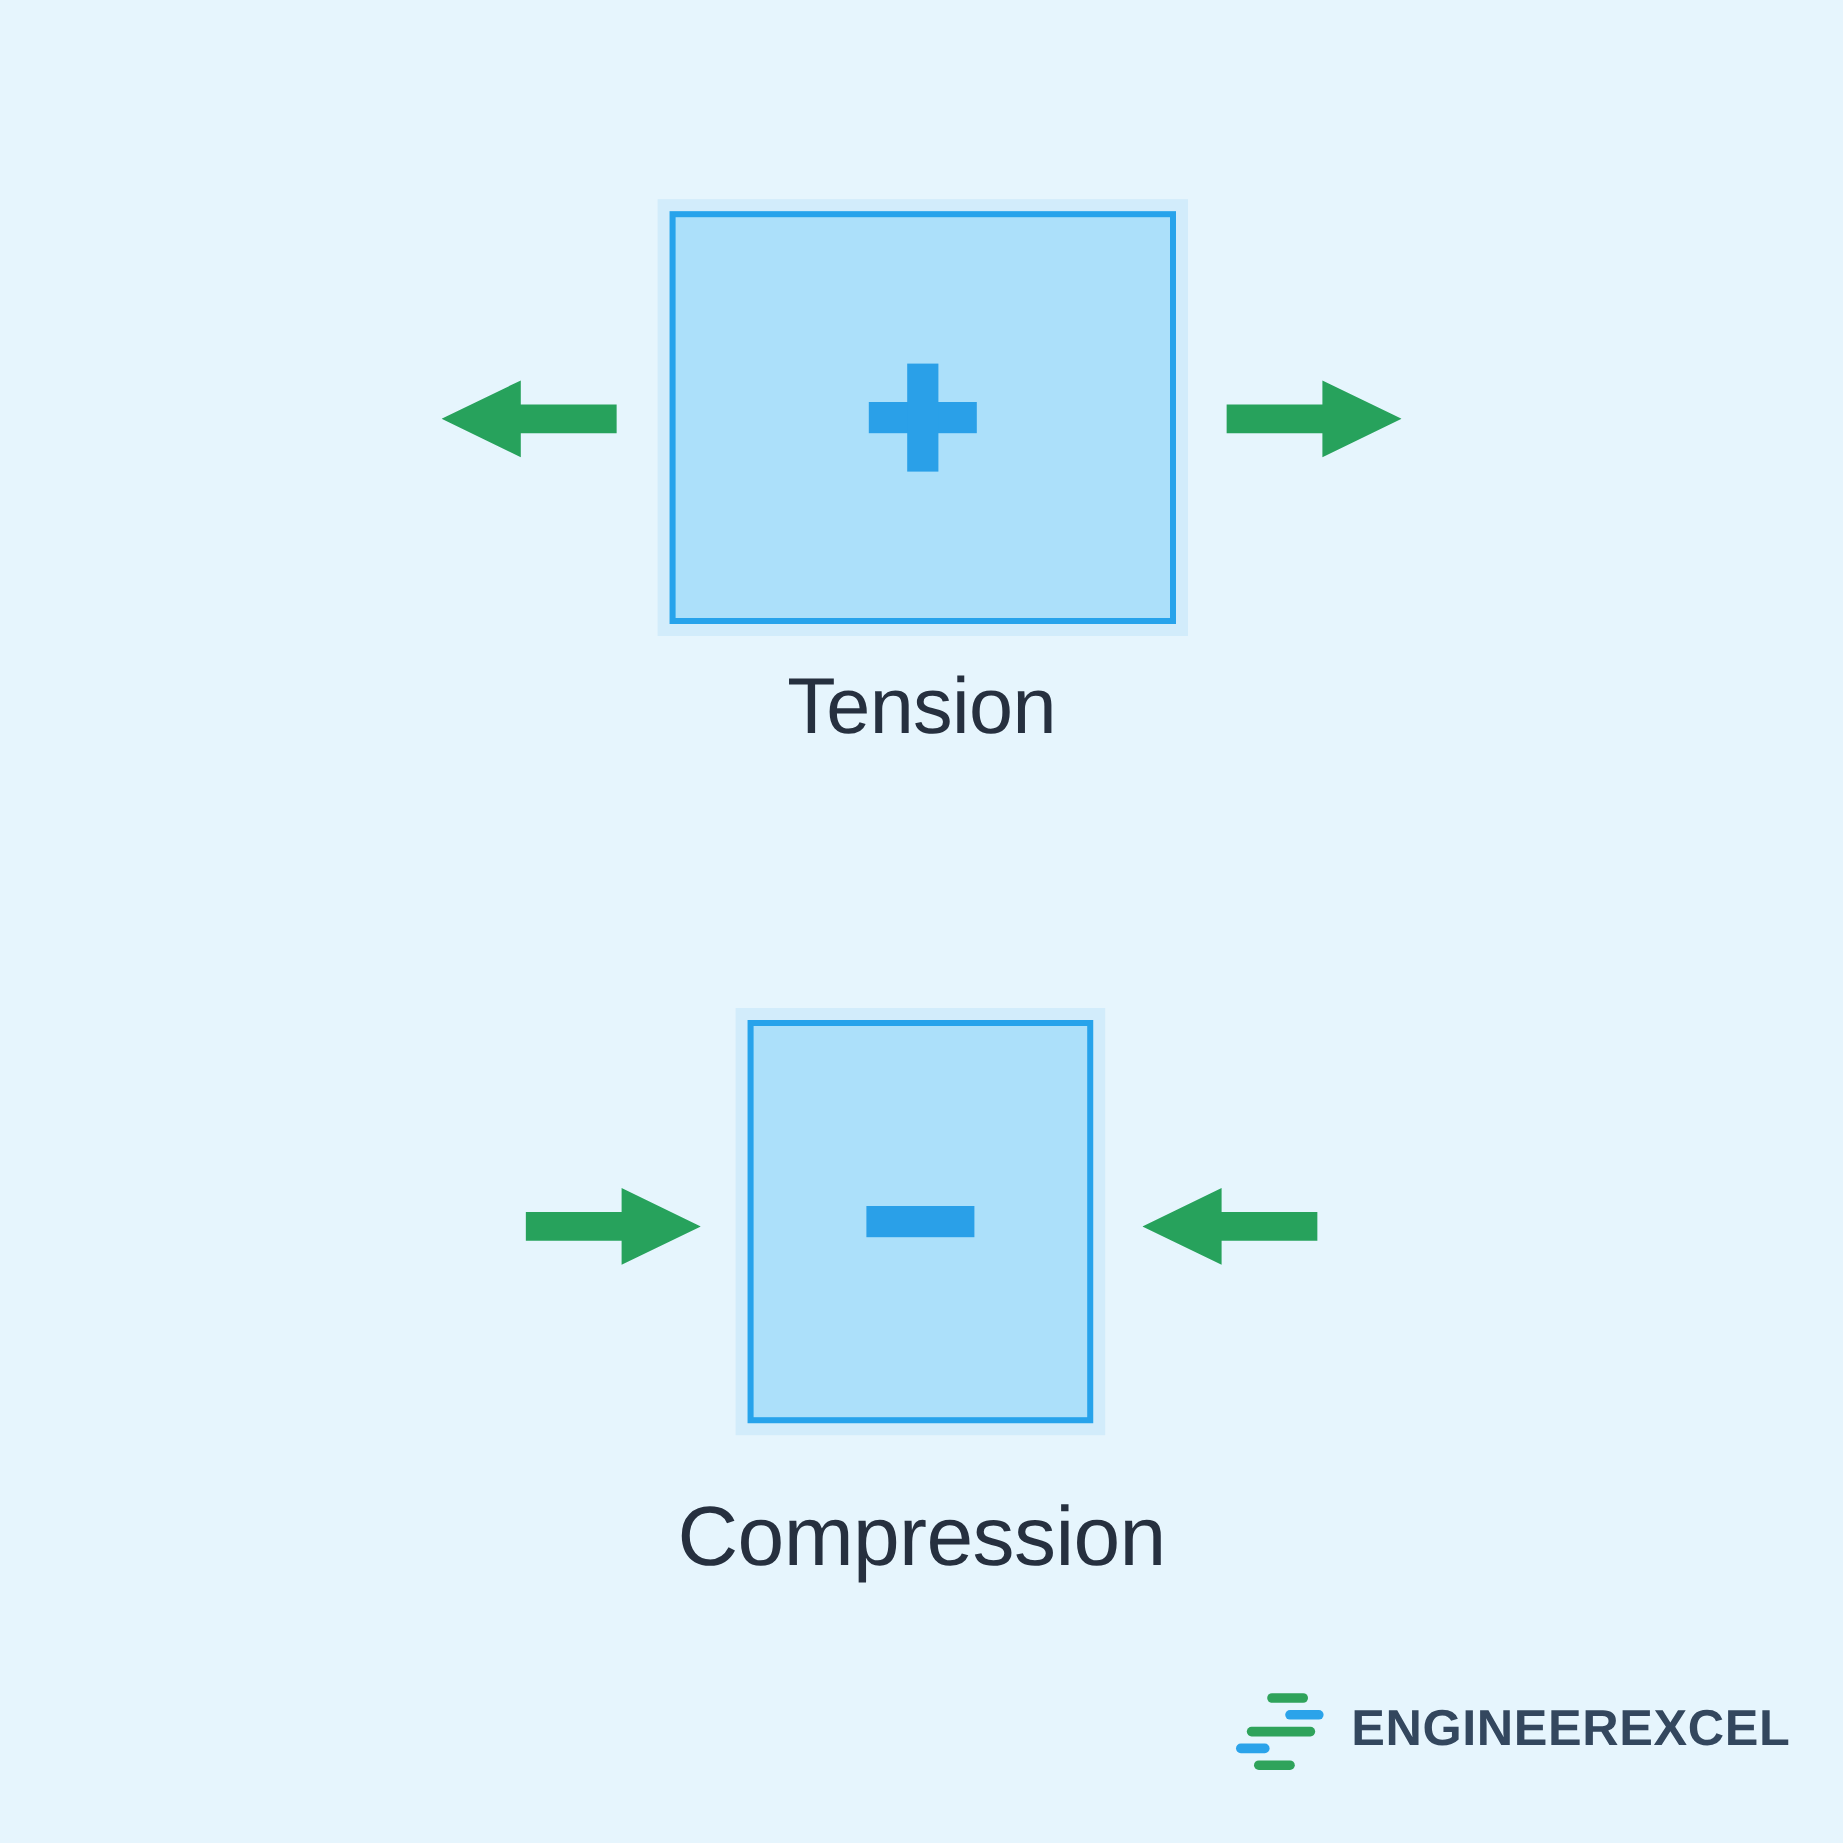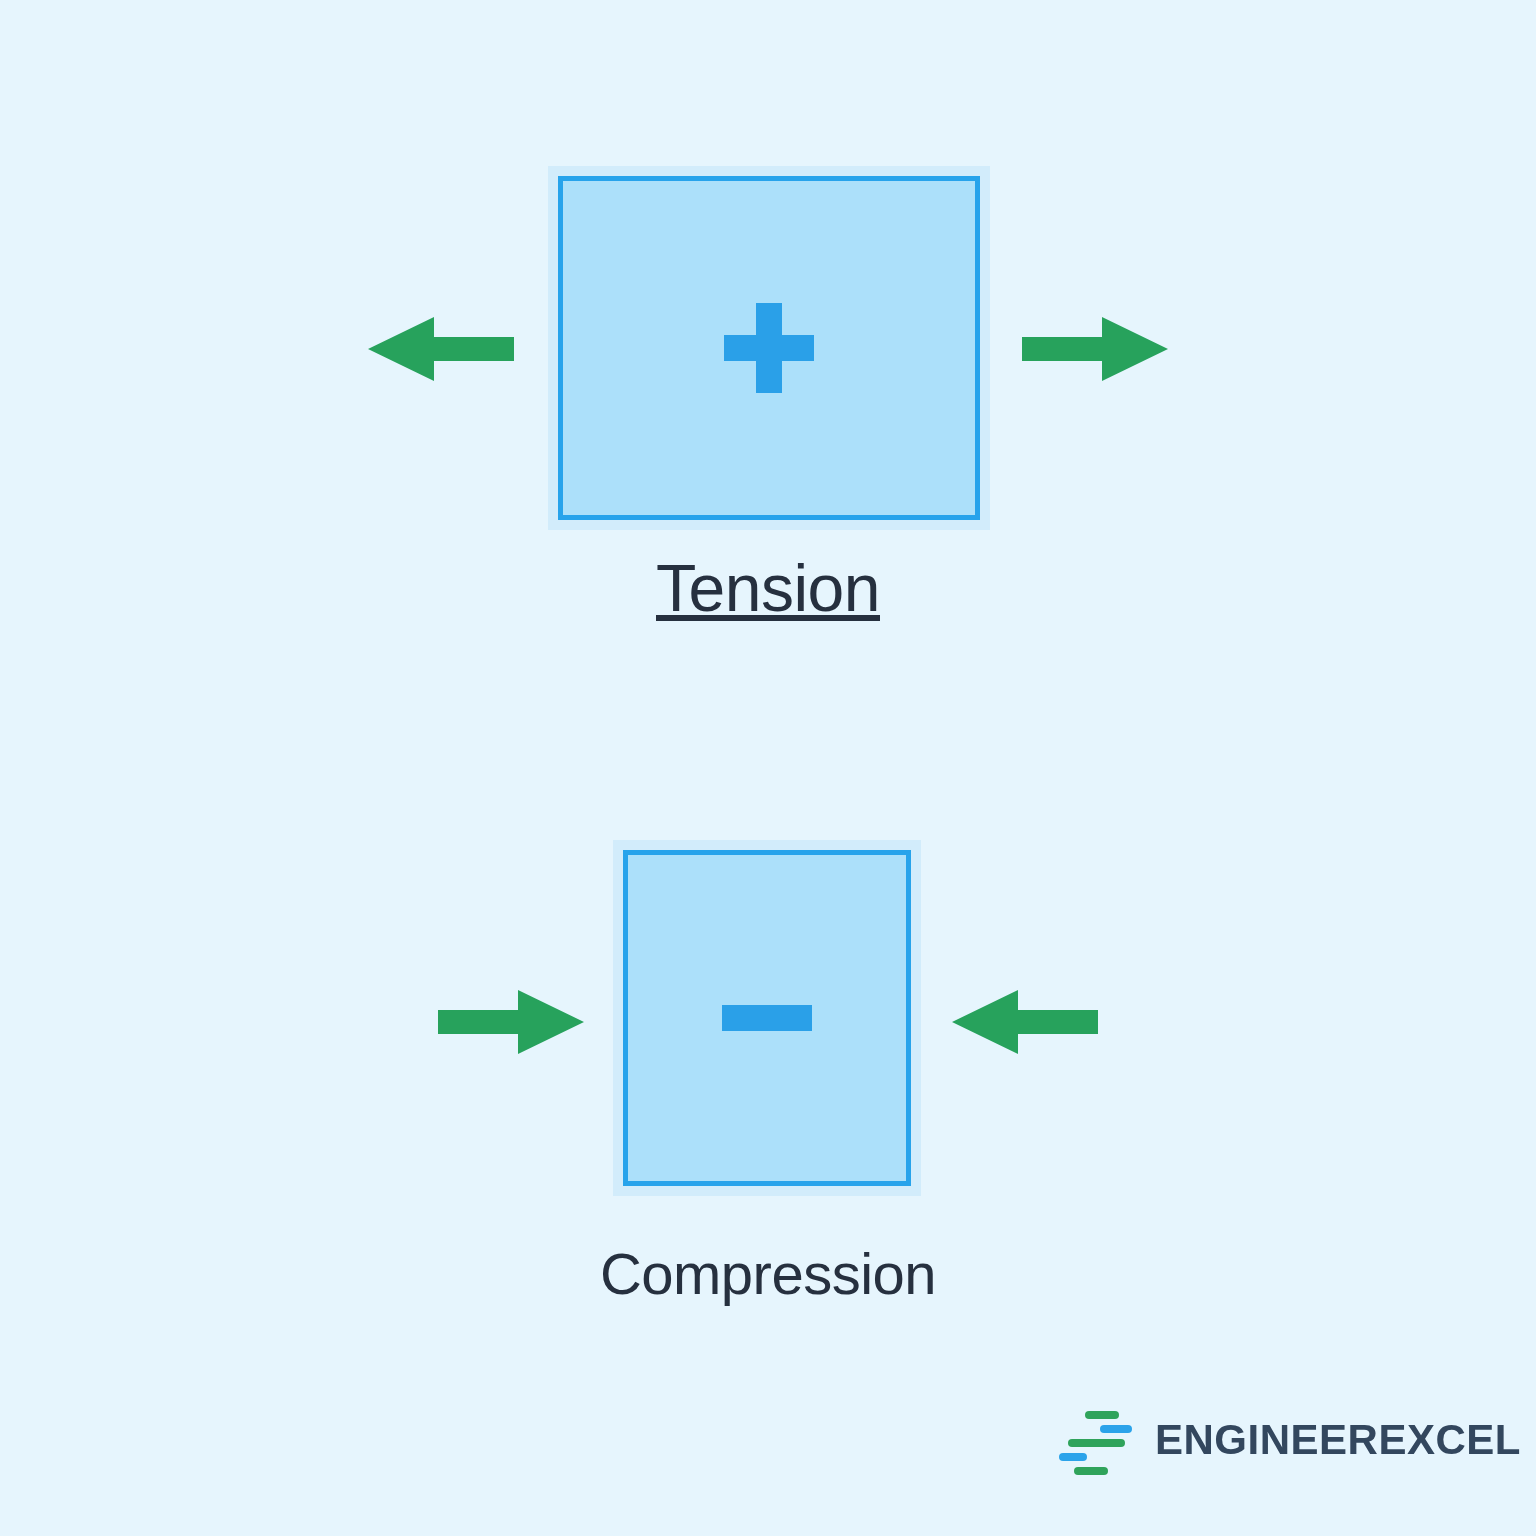--- a/index.html
+++ b/index.html
@@ -93,28 +93,28 @@
     color: #26303f;
     font-weight: 400;
     font-family: "Liberation Sans", sans-serif;
     white-space: nowrap;
   }
   .caption-tension {
     font-size: 66px;
     letter-spacing: -0.5px;
   }
   .caption-compression {
-    font-size: 58px;
+    font-size: 70px;
     letter-spacing: -0.5px;
   }
 
   
   .logo {
     position: absolute;
-    left: 1059px;
+    left: 1030px;
     top: 1405px;
     display: flex;
     align-items: center;
     gap: 16px;
   }
   .logo-mark {
     position: relative;
     width: 80px;
     height: 70px;
     flex: 0 0 auto;
@@ -160,21 +160,21 @@
     </div>
 
     <svg class="arrow" style="left:368px; top:315px;" width="146" height="68" viewBox="0 0 146 68">
       <polygon points="0,34 66,2 66,22 146,22 146,46 66,46 66,66" fill="#27a25c"></polygon>
     </svg>
 
     <svg class="arrow" style="left:1022px; top:315px;" width="146" height="68" viewBox="0 0 146 68">
       <polygon points="146,34 80,2 80,22 0,22 0,46 80,46 80,66" fill="#27a25c"></polygon>
     </svg>
 
-    <div class="caption caption-tension" style="left: 468px; top: 550px; width: 600px; color: rgb(38, 48, 63); text-decoration: underline;">Tension</div>
+    <div class="caption caption-tension" style="left: 468px; top: 550px; width: 600px; color: rgb(38, 48, 63);">Tension</div>
   </div>
 
   <div class="figure">
 
     <div class="specimen-halo" style="left: 613px; top: 840px; width: 308px; height: 356px; background: rgb(210, 236, 251);"></div>
 
     <div class="specimen-box" style="left: 623px; top: 850px; width: 288px; height: 336px; background: rgb(172, 224, 250); border-color: rgb(39, 163, 235);">
       <span class="sign minus-sign">
         <span class="bar-h" style="background: rgb(42, 160, 232);"></span>
       </span>

